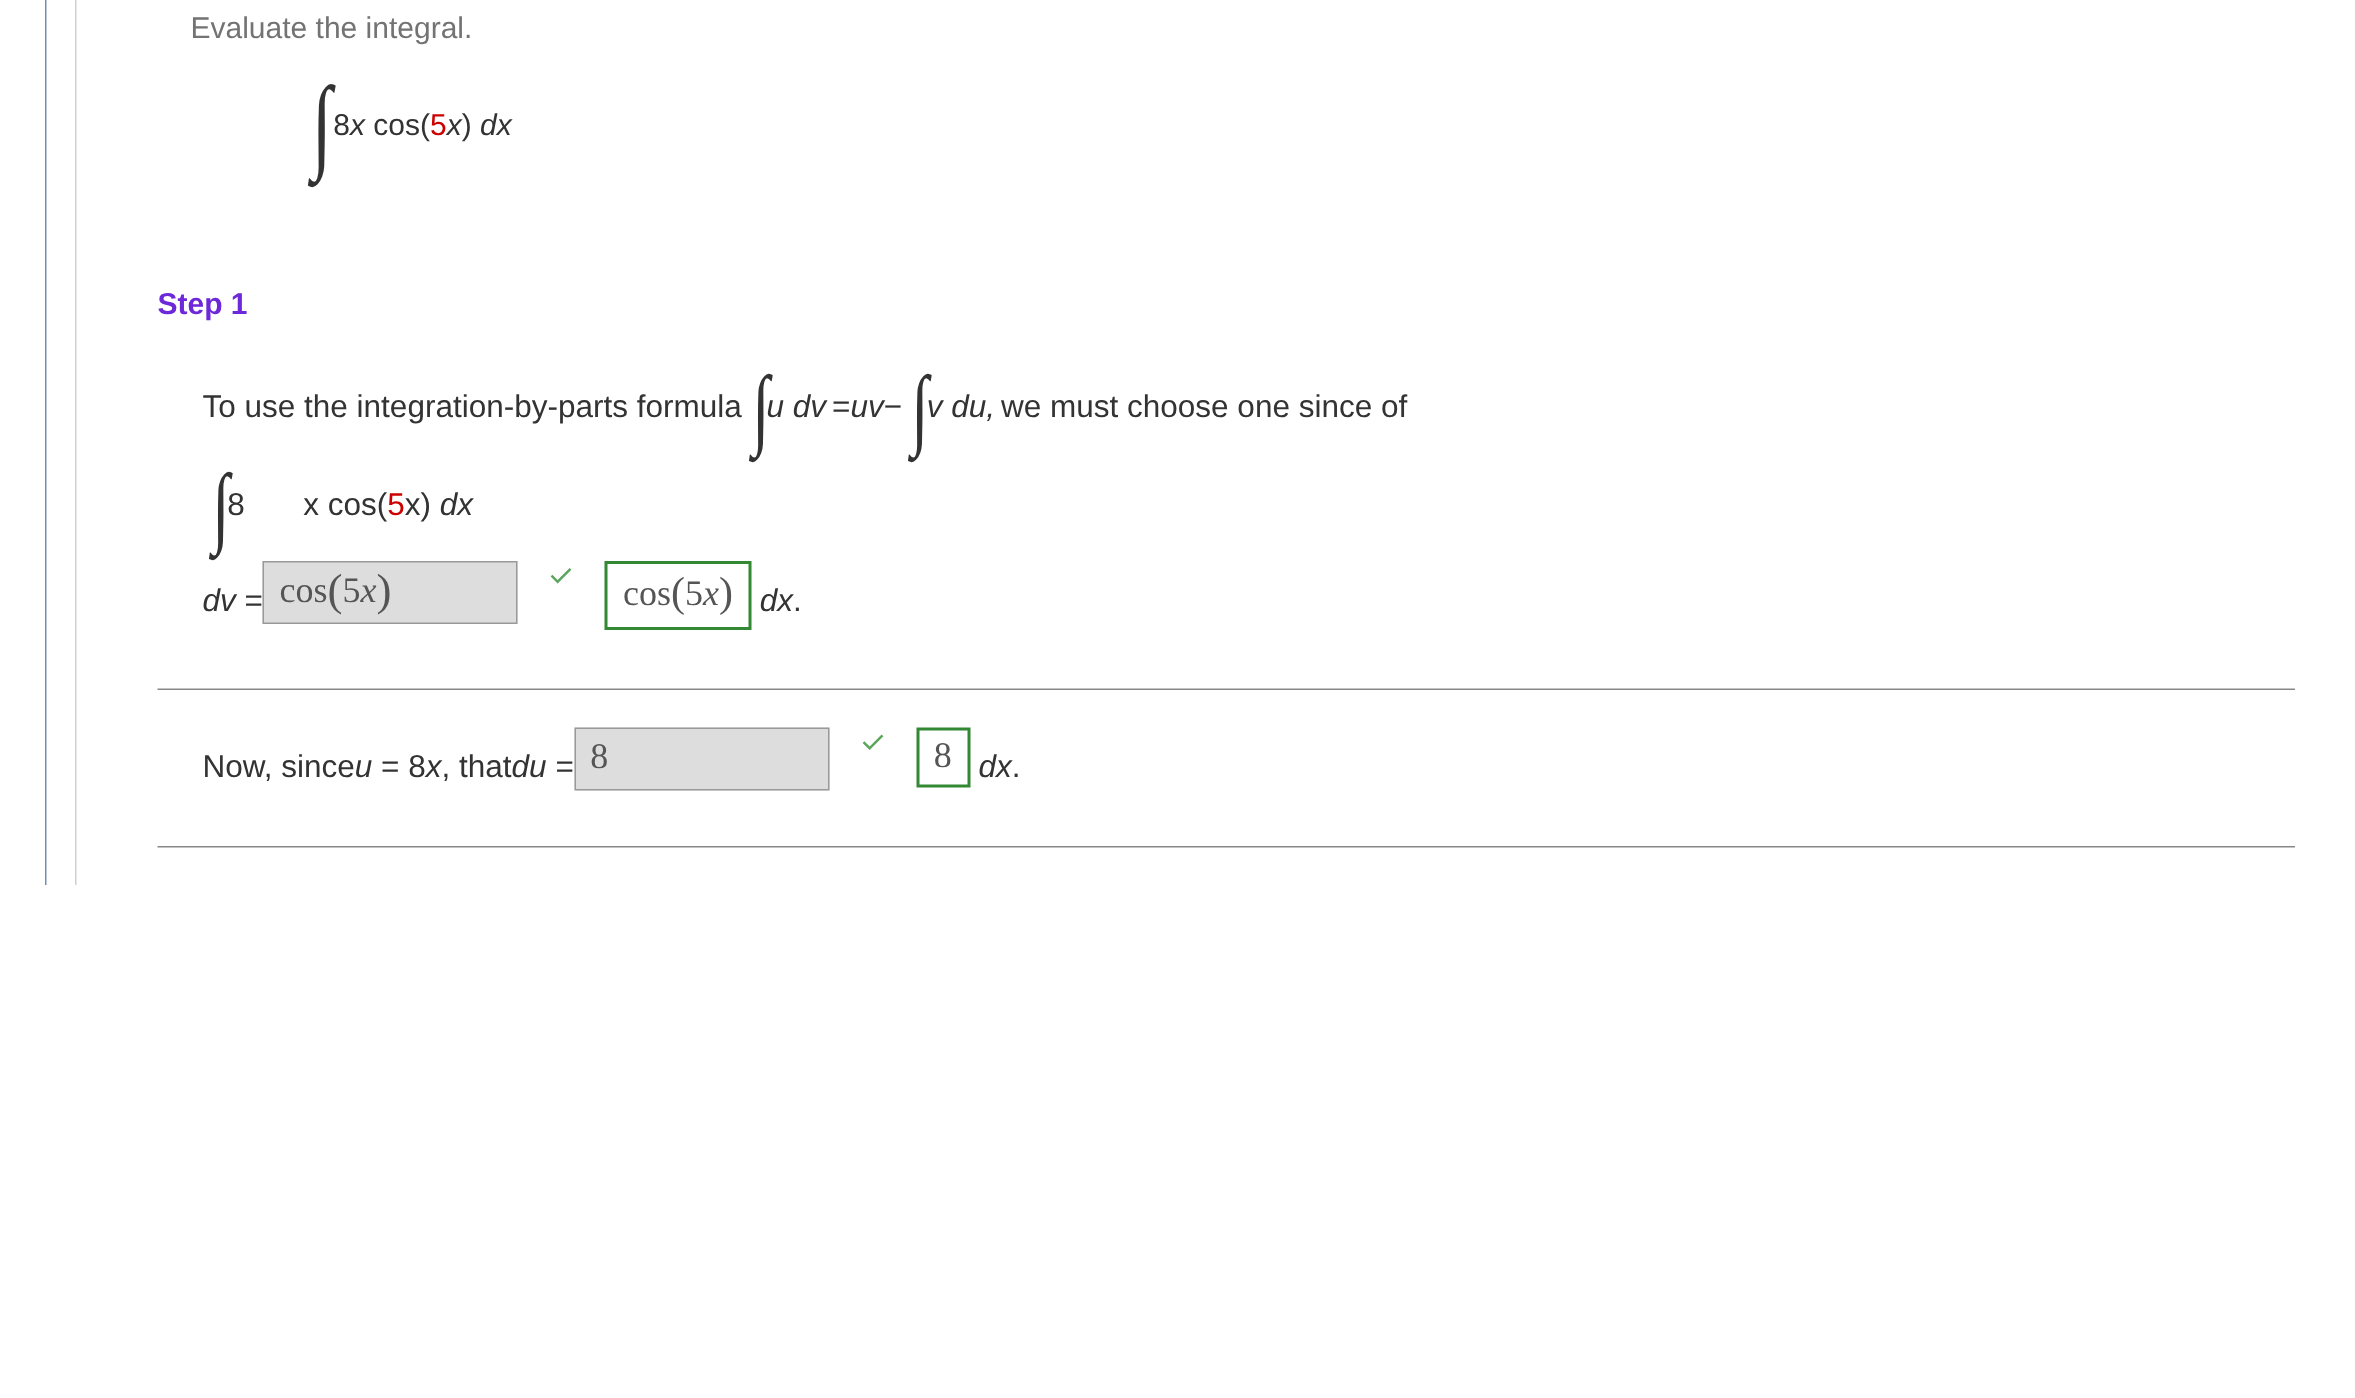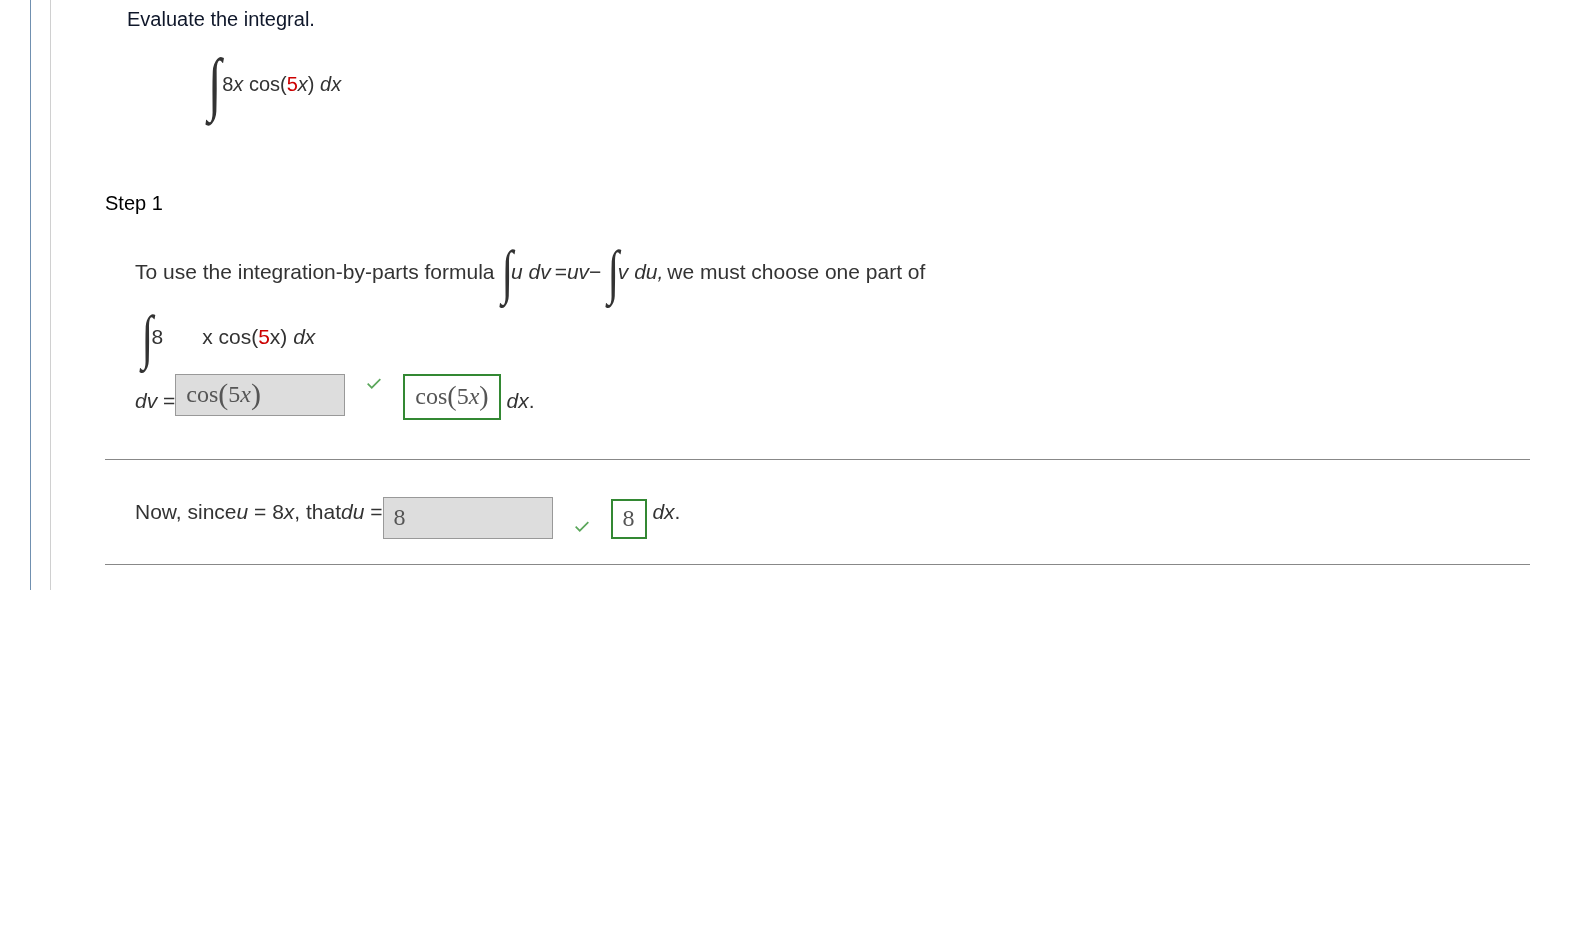--- a/index.html
+++ b/index.html
@@ -32,21 +32,21 @@
     background: #7090b0;
   }
   .content {
     margin-left: 105px;
     padding-top: 8px;
     padding-right: 40px;
   }
   .prompt-row {
     margin-left: 22px;
     margin-bottom: 15px;
-    color: #0f172a;
+    color: #737373;
   }
   .integral-block {
     display: inline-flex;
     align-items: center;
     margin-left: 100px;
     margin-top: 10px;
     margin-bottom: 40px;
   }
   .int-sign {
     font-size: 70px;
@@ -72,22 +72,22 @@
     font-family: Georgia, 'Times New Roman', serif;
     font-style: normal;
     line-height: 0.6;
     display: inline-block;
     transform: scaleX(0.7);
     margin-right: -4px;
     vertical-align: middle;
   }
   .red-arg { color: #cc0000; }
   .step-heading {
-    font-weight: normal;
-    color: #000000;
+    font-weight: bold;
+    color: #6d28d9;
     margin-top: 40px;
     margin-bottom: 30px;
     font-size: 20px;
   }
   .step-body {
     margin-left: 30px;
     line-height: 2.6;
     font-size: 21px;
   }
   .step-body-para1 {
@@ -158,21 +158,21 @@
     min-width: 20px;
     justify-content: center;
   }
   hr.step-divider {
     border: none;
     border-top: 1px solid #888888;
     margin: 25px 0 25px 0px;
   }
   .step2-row {
     display: flex;
-    align-items: flex-end;
+    align-items: flex-start;
     flex-wrap: wrap;
     margin-top: 15px;
     margin-bottom: 25px;
   }
   .italic { font-style: italic; }
   .thin { font-style: normal; }
 </style>
 </head>
 <body>
 
@@ -204,21 +204,21 @@
           <span class="int-sign-small">∫</span>
           <span class="italic">u dv</span>
         </span>
         <span class="thin"> = </span>
         <span class="italic">uv</span>
         <span class="thin"> − </span>
         <span class="inline-integral">
           <span class="int-sign-small">∫</span>
           <span class="italic">v du,</span>
         </span>
-        <span>  we must choose one part of</span>
+        <span>  we must choose one since of</span>
       </div>
 
       <div class="step-body-para1">
         <span class="inline-integral">
           <span class="int-sign-step">∫</span>
           <span>
             <span class="thin">8</span><span class="italic" style="font-style:normal;margin-left:39px;">x cos(</span><span class="red-arg thin">5</span><span class="italic" style="font-style:normal;">x)</span> <span class="italic">dx</span>
           </span>
         </span>
       </div>

